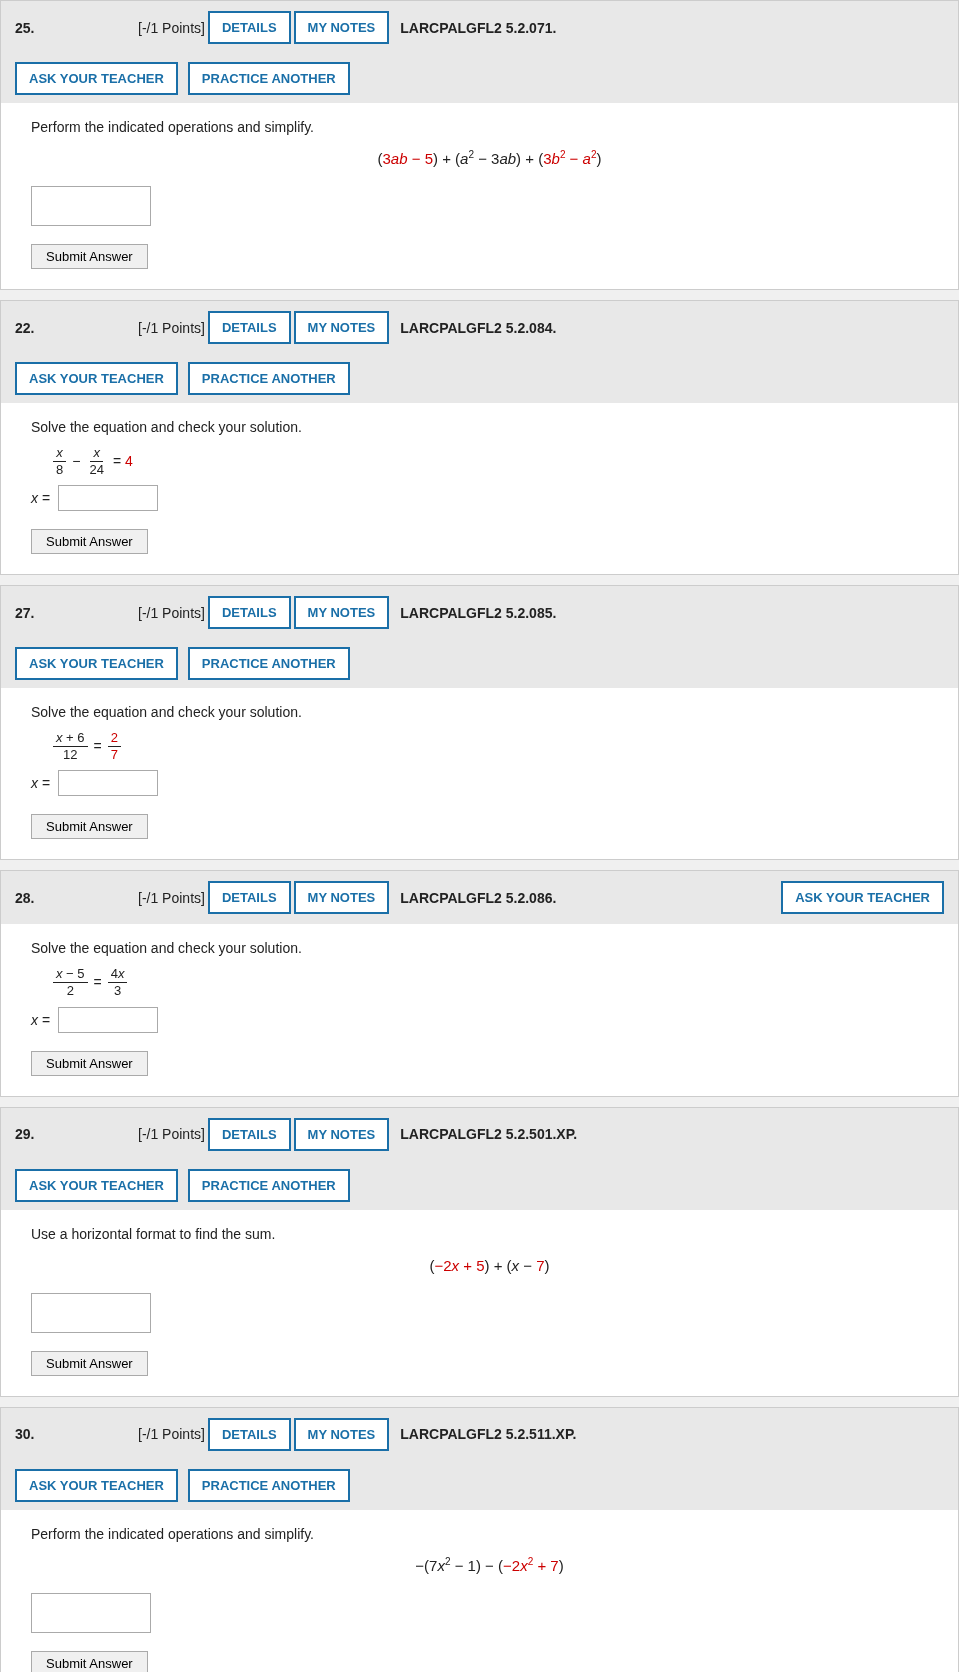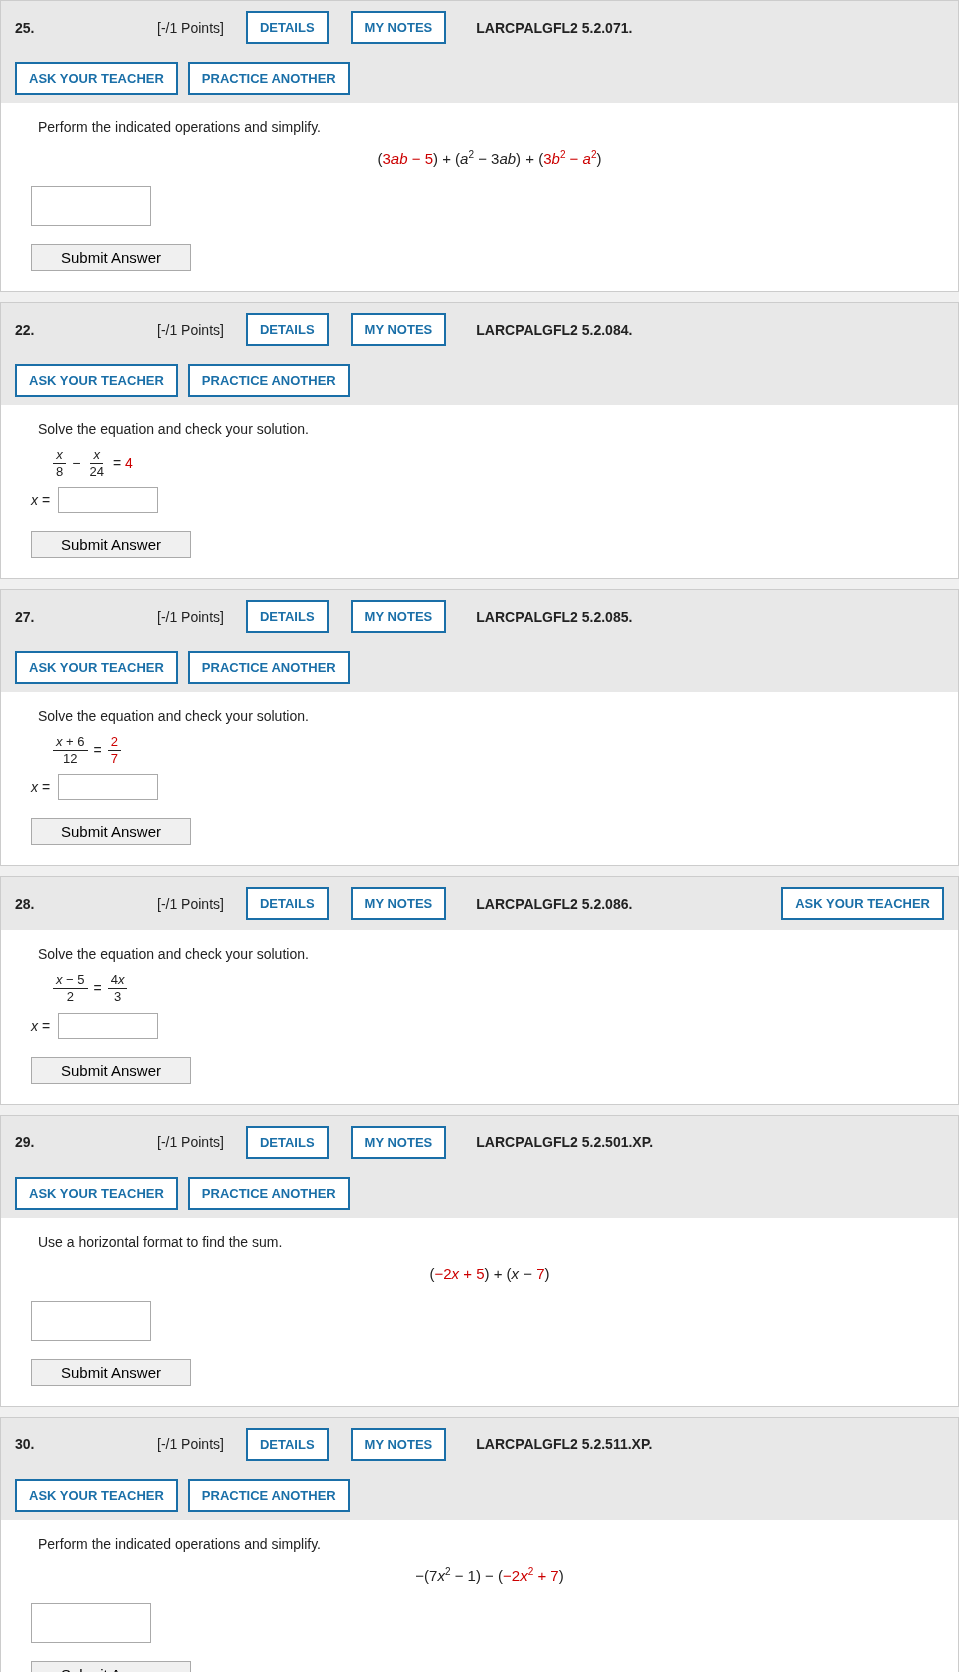--- a/index.html
+++ b/index.html
@@ -12,21 +12,21 @@
     .problem-block {
       background: #fff;
       border: 1px solid #ccc;
       margin-bottom: 10px;
     }
     .problem-header {
       background: #e8e8e8;
       padding: 10px 14px;
       display: flex;
       align-items: center;
-      gap: 22px;
+      gap: 3px;
       flex-wrap: wrap;
     }
     .problem-number {
       font-weight: bold;
       font-size: 14px;
       min-width: 120px;
     }
     .btn-outline {
       border: 2px solid #1a6fa8;
       background: #fff;
@@ -50,21 +50,20 @@
       padding: 8px 14px;
       display: flex;
       gap: 10px;
     }
     .problem-content {
       padding: 16px 30px 20px 30px;
     }
     .problem-instruction {
       margin-bottom: 10px;
       font-size: 14px;
-      margin-left: 7px;
     }
     .math-expression {
       font-size: 15px;
       margin: 8px 0 14px 20px;
       line-height: 1.8;
       text-align: center;
     }
     .red { color: #cc0000; }
     .answer-row {
       display: flex;
@@ -84,22 +83,22 @@
       width: 120px;
       height: 40px;
       padding: 2px 4px;
       font-size: 14px;
       display: block;
       margin-bottom: 14px;
     }
     .submit-btn {
       border: 1px solid #aaa;
       background: #f0f0f0;
-      padding: 4px 29px;
-      font-size: 15px;
+      padding: 4px 14px;
+      font-size: 13px;
       cursor: pointer;
       margin-top: 4px;
     }
     .fraction {
       display: inline-flex;
       flex-direction: column;
       align-items: center;
       vertical-align: middle;
       margin: 0 2px;
       font-size: 13px;

